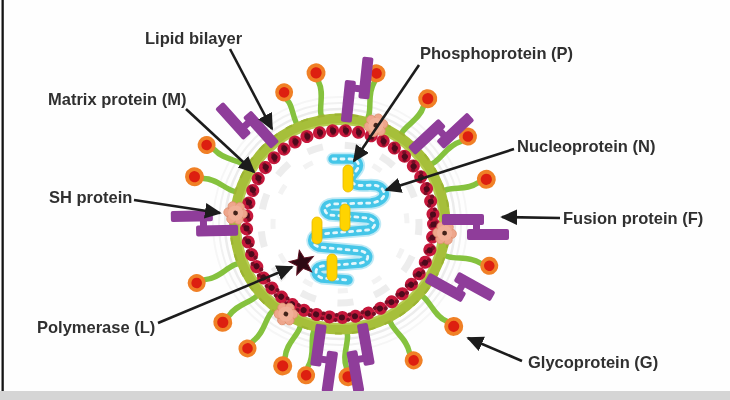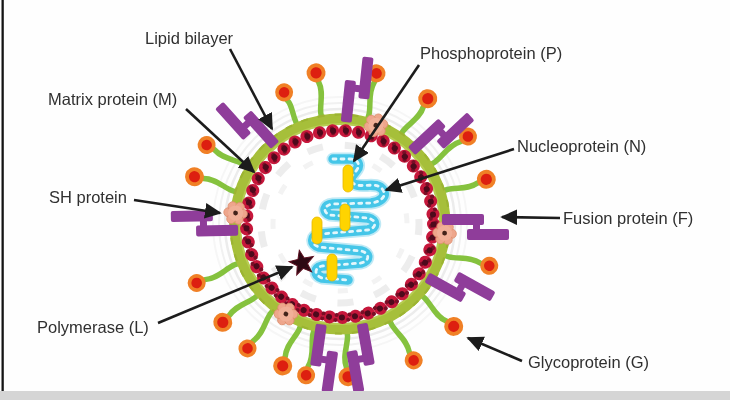--- a/index.html
+++ b/index.html
@@ -1,17 +1,17 @@
 <!DOCTYPE html>
 <html><head>
 <meta charset="utf-8">
 <style>
   html,body{margin:0;padding:0;background:#ffffff;}
   .stage{position:relative;width:730px;height:400px;background:#fefefe;overflow:hidden;
-         font-family:"Liberation Sans", sans-serif;}
+         font-family:"Liberation Sans", sans-serif;font-weight:bold;}
   svg{display:block;}
   text.lbl{font-family:"Liberation Sans", sans-serif;font-size:16.5px;fill:#303030;}
 </style>
 </head>
 <body>
 
 <div class="stage">
 <svg width="730" height="400" viewBox="0 0 730 400">
   <defs>
     <marker id="ah" markerWidth="8" markerHeight="7" refX="5.8" refY="3" orient="auto">

